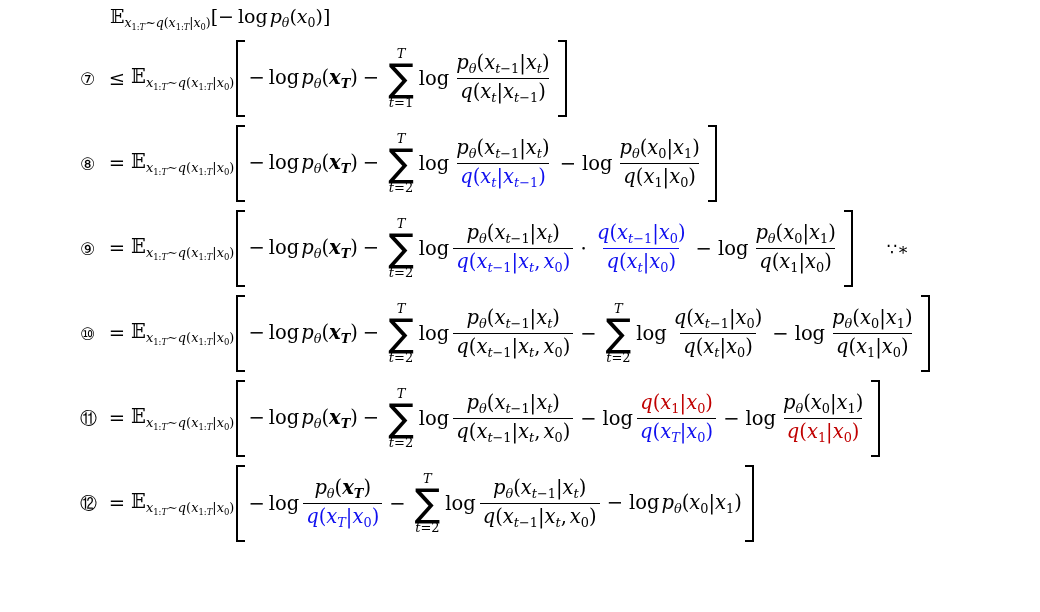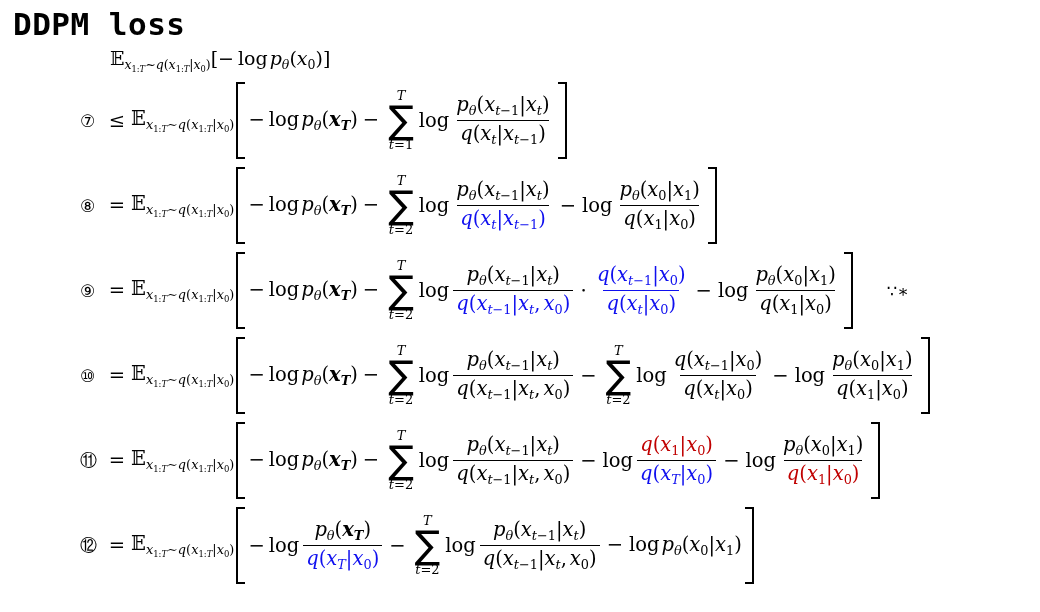--- a/index.html
+++ b/index.html
@@ -30,21 +30,20 @@
   .msum .grp{line-height:1.15;}
   .sig{font-size:38px;line-height:.88;font-style:normal;font-family:"DejaVu Sans","DejaVu Serif",sans-serif;}
   .c-op{margin:0 5px;}
   .c-fun{margin:0 2px 0 1px;}
   .eqnote{margin-left:34px;font-size:17px;flex:none;}
 </style>
 </head>
 <body>
 
 <div class="page">
-  <div class="title">DDPM loss</div>
   <div class="intro">
       <span class="grp"><span><span class="f-rm">𝔼</span><span class="msub"><span class="f-it">x</span><span class="msub"><span class="f-rm">1:</span><span class="f-it">T</span></span><span class="f-rm">∼</span><span class="f-it">q</span><span class="f-rm">(</span><span class="f-it">x</span><span class="msub"><span class="f-rm">1:</span><span class="f-it">T</span></span><span class="f-rm">|</span><span class="f-it">x</span><span class="msub"><span class="f-rm">0</span></span><span class="f-rm">)</span></span></span><span class="f-rm">[</span><span class="f-rm">−</span><span class="msp" style="width: 3px;"></span><span class="f-rm c-fun">log</span><span><span class="f-it">p</span><span class="msub"><span class="f-it">θ</span></span><span class="f-rm">(</span><span class="f-it">x</span><span class="msub"><span class="f-rm">0</span></span><span class="f-rm">)</span></span><span class="f-rm">]</span></span>
     </div>
   <div>
       <div class="eqrow">
         <span class="eqlabel">⑦</span>
         <span class="eqrel">≤</span>
         <span class="epre"><span class="grp"><span><span class="f-rm">𝔼</span><span class="msub"><span class="f-it">x</span><span class="msub"><span class="f-rm">1:</span><span class="f-it">T</span></span><span class="f-rm">∼</span><span class="f-it">q</span><span class="f-rm">(</span><span class="f-it">x</span><span class="msub"><span class="f-rm">1:</span><span class="f-it">T</span></span><span class="f-rm">|</span><span class="f-it">x</span><span class="msub"><span class="f-rm">0</span></span><span class="f-rm">)</span></span></span></span></span>
         <span class="lbr"></span>
         <span class="ebody">

